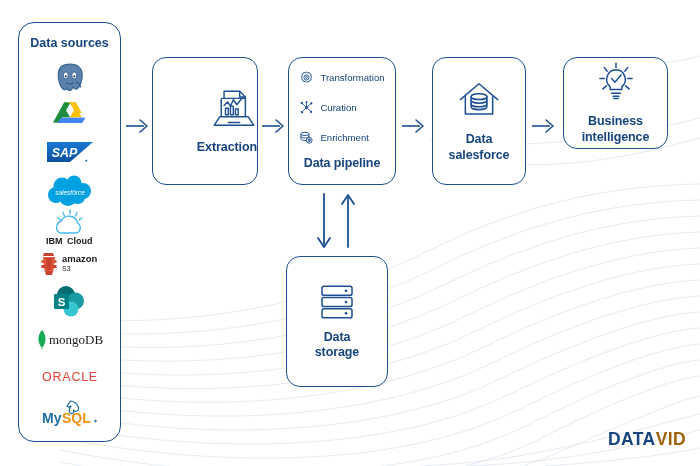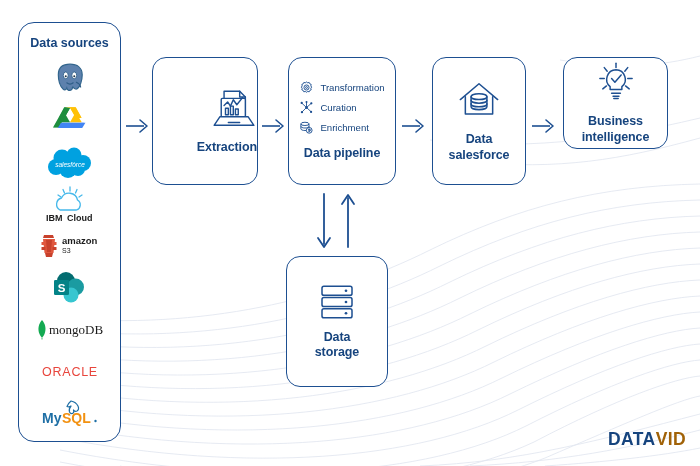--- a/index.html
+++ b/index.html
@@ -80,21 +80,21 @@
   #box-warehouse  { left: 432px; top: 57px; width: 94px;  height: 128px; }
   #box-bi         { left: 563px; top: 57px; width: 105px; height: 92px; }
   #box-storage    { left: 286px; top: 256px; width: 102px; height: 131px; }
 
   .node-icon { margin-bottom: 9px; display:block; }
 
   
   .pipe-rows {
     display: flex;
     flex-direction: column;
-    gap: 5px;
+    gap: 15px;
     margin-bottom: 11px;
     align-self: center;
   }
   .pipe-row {
     display: flex;
     align-items: center;
     gap: 6px;
   }
   .pipe-row .pipe-txt {
     color: #16447e;
@@ -175,20 +175,33 @@
           <polygon points="1,42 63,42 53,23 11,23" fill="#ffffff"></polygon>
           <polygon points="11,42 53,42 58,33 16,33" fill="#4285f4"></polygon>
           <polygon points="22,4 43,4 54,24 44,24 32,5" fill="#ffc107"></polygon>
           <polygon points="21,4 10,24 0,42 11,42 32,6" fill="#1e8e3e"></polygon>
           <polygon points="9,43 55,43 61,33 15,33" fill="#4285f4"></polygon>
           <polygon points="10,32 21,13 32,32" fill="#1e8e3e"></polygon>
           <polygon points="32,32 43,13 54,32" fill="#ffc107"></polygon>
         </svg>
       </div>
 
+      <div class="source-item">
+        <svg width="46" height="23" viewBox="0 0 96 48">
+          <defs>
+            <linearGradient id="sapg" x1="0" y1="0" x2="0" y2="1">
+              <stop offset="0%" stop-color="#1a7ad6"></stop>
+              <stop offset="100%" stop-color="#0d4f9e"></stop>
+            </linearGradient>
+          </defs>
+          <polygon points="0,2 96,2 48,44 0,44" fill="url(#sapg)"></polygon>
+          <text x="10" y="34" font-family="Liberation Sans, sans-serif" font-size="26" font-weight="bold" font-style="italic" fill="#ffffff">SAP</text>
+          <circle cx="82" cy="41" r="2" fill="#0d4f9e"></circle>
+        </svg>
+      </div>
 
       <div class="source-item">
         <svg width="50" height="34" viewBox="0 0 100 68">
           <g fill="#00a1e0">
             <circle cx="34" cy="26" r="17"></circle>
             <circle cx="58" cy="20" r="15"></circle>
             <circle cx="76" cy="36" r="16"></circle>
             <circle cx="22" cy="44" r="16"></circle>
             <circle cx="46" cy="48" r="18"></circle>
             <circle cx="66" cy="48" r="14"></circle>

